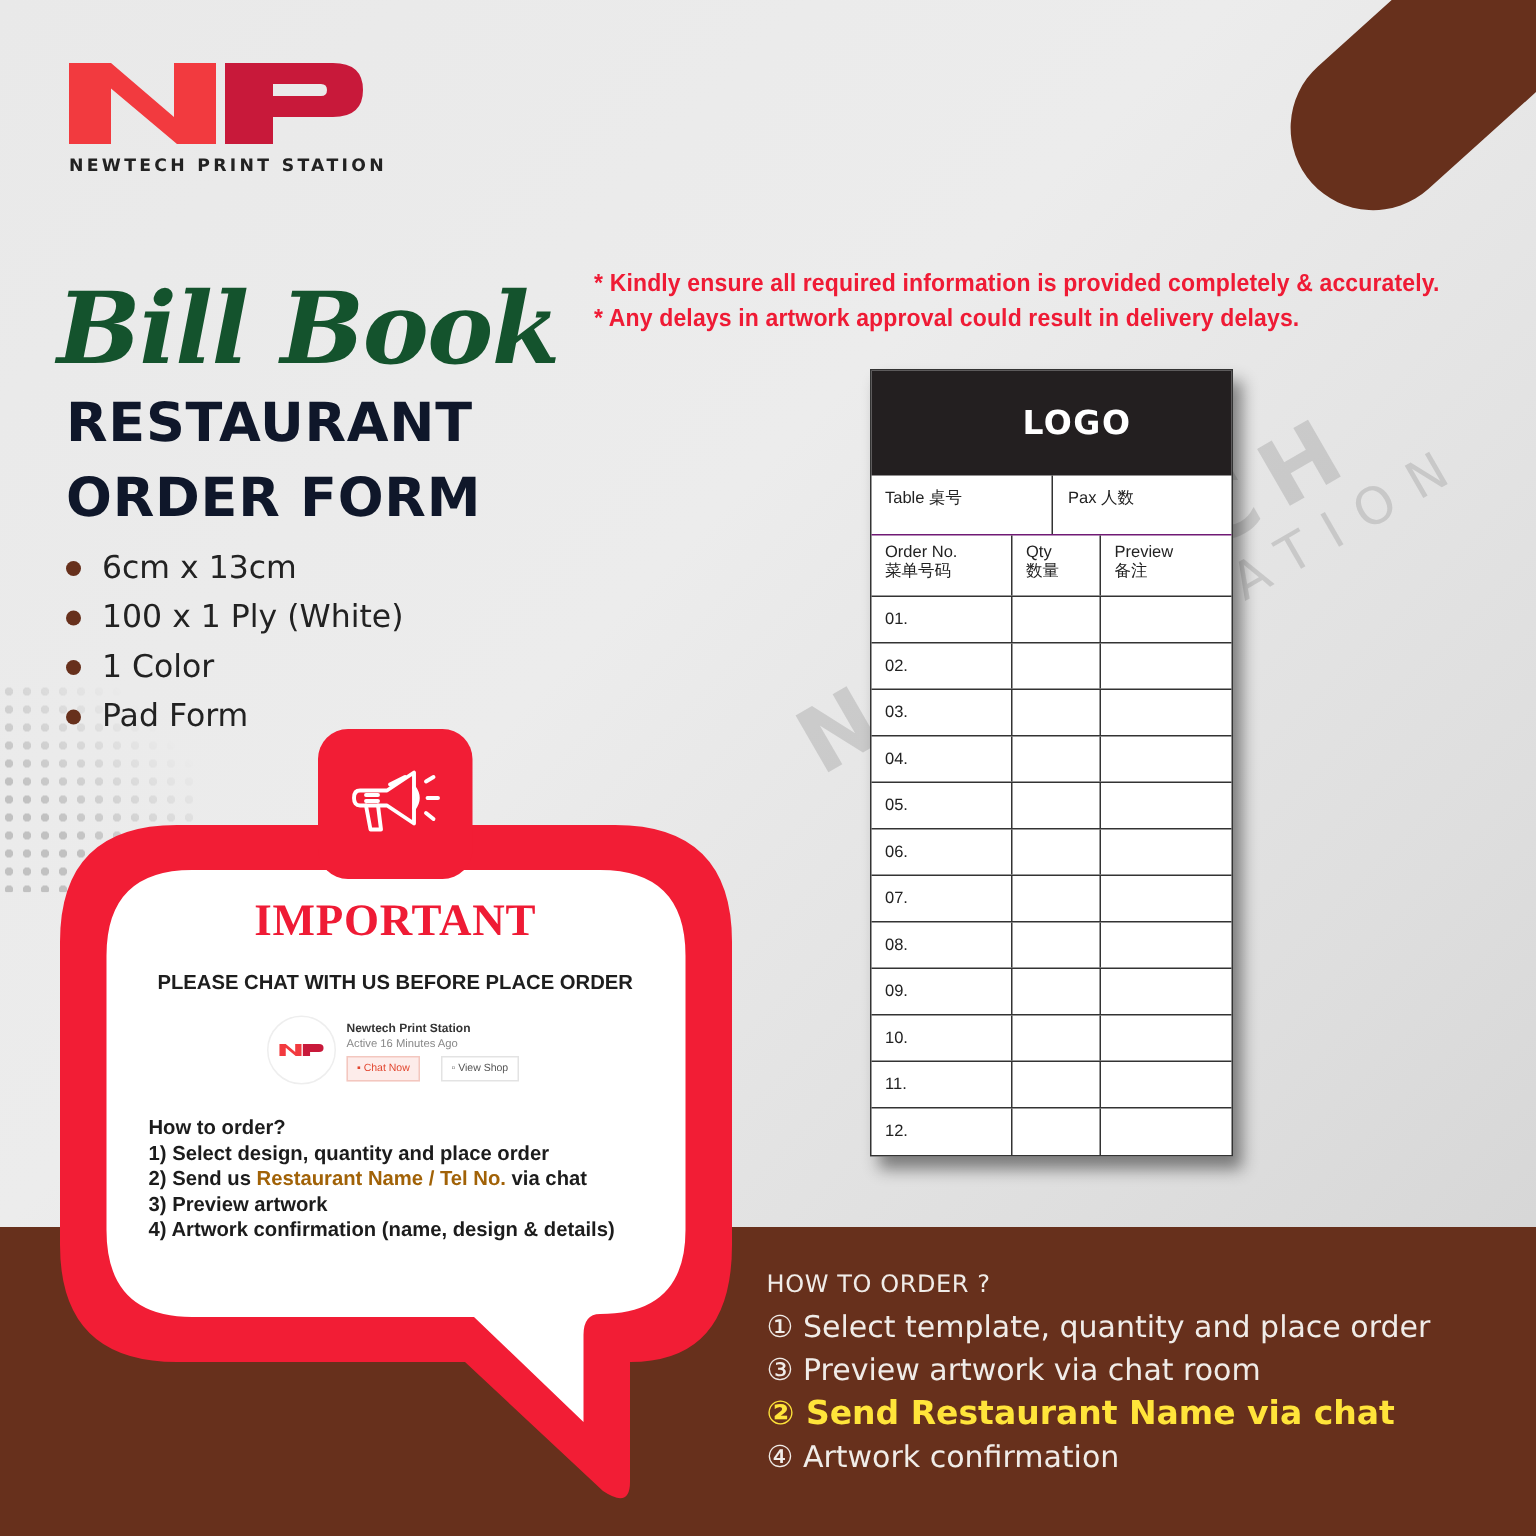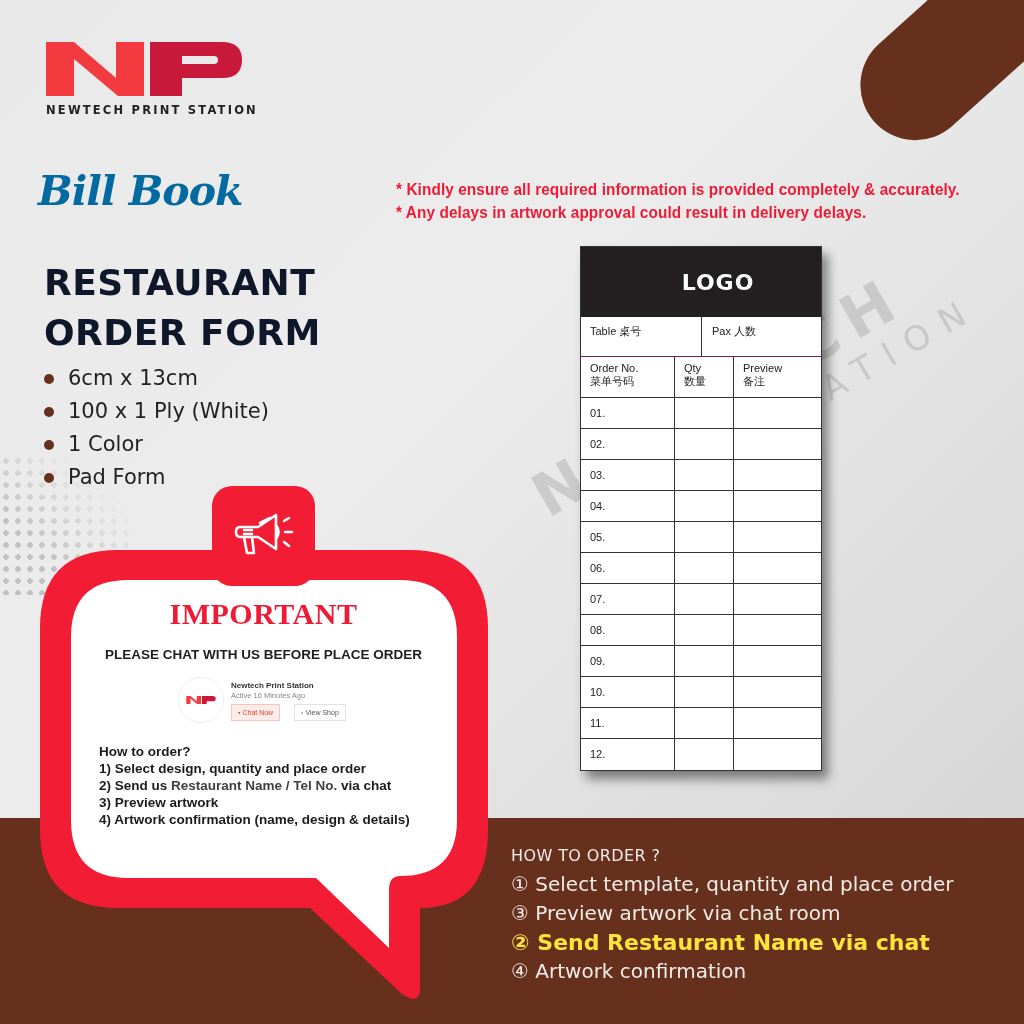--- a/index.html
+++ b/index.html
@@ -35,23 +35,23 @@
       position: absolute; left: 44px; top: 40px; width: 200px; height: 58px;
     }
     .logo-text {
       position: absolute; left: 46px; top: 103px;
       font-family: "DejaVu Sans", sans-serif; font-size: 11.5px; letter-spacing: 2.2px;
       color: #222; font-weight: bold;
     }
 
     
     .title-script {
-      position: absolute; left: 38px; top: 167px;
+      position: absolute; left: 38px; top: 180px;
       font-family: "DejaVu Serif", serif; font-style: italic; font-weight: bold;
-      font-size: 41px; color: #0369a1; letter-spacing: -1px;
+      font-size: 66px; color: #14532d; letter-spacing: -1px;
     }
     .title-main {
       position: absolute; left: 44px; top: 258px;
       font-family: "DejaVu Sans", sans-serif; font-weight: bold; font-size: 36px;
       line-height: 50px; color: #0f172a; letter-spacing: .5px;
     }
     .specs { position: absolute; left: 44px; top: 362px; list-style: none; }
     .specs li {
       font-family: "DejaVu Sans", sans-serif; font-size: 21px; color: #222;
       height: 33px; line-height: 33px; display: flex; align-items: center;
@@ -144,21 +144,21 @@
     }
     .view-btn {
       position: absolute; top: 27px; height: 17px; font-size: 7px; line-height: 15px;
       padding: 0 6px; border: 1px solid #e3e3e3; background: #fff; color: #555;
     }
     .instructions {
       position: absolute; left: 99px; top: 743px;
       font-family: "Liberation Sans", sans-serif; font-weight: bold; font-size: 13.5px;
       color: #1c1c1c; line-height: 17px;
     }
-    .instructions .red { color: #404040; margin-top: 34px; }
+    .instructions .red { color: #a16207; margin-top: 34px; }
   </style>
 </head>
 <body>
 
 <div class="pill-shadow"></div>
 <div class="pill"></div>
 <div class="halftone"></div>
 
 <div class="logo-mark">
   <svg width="200" height="58" viewBox="0 0 200 58">

